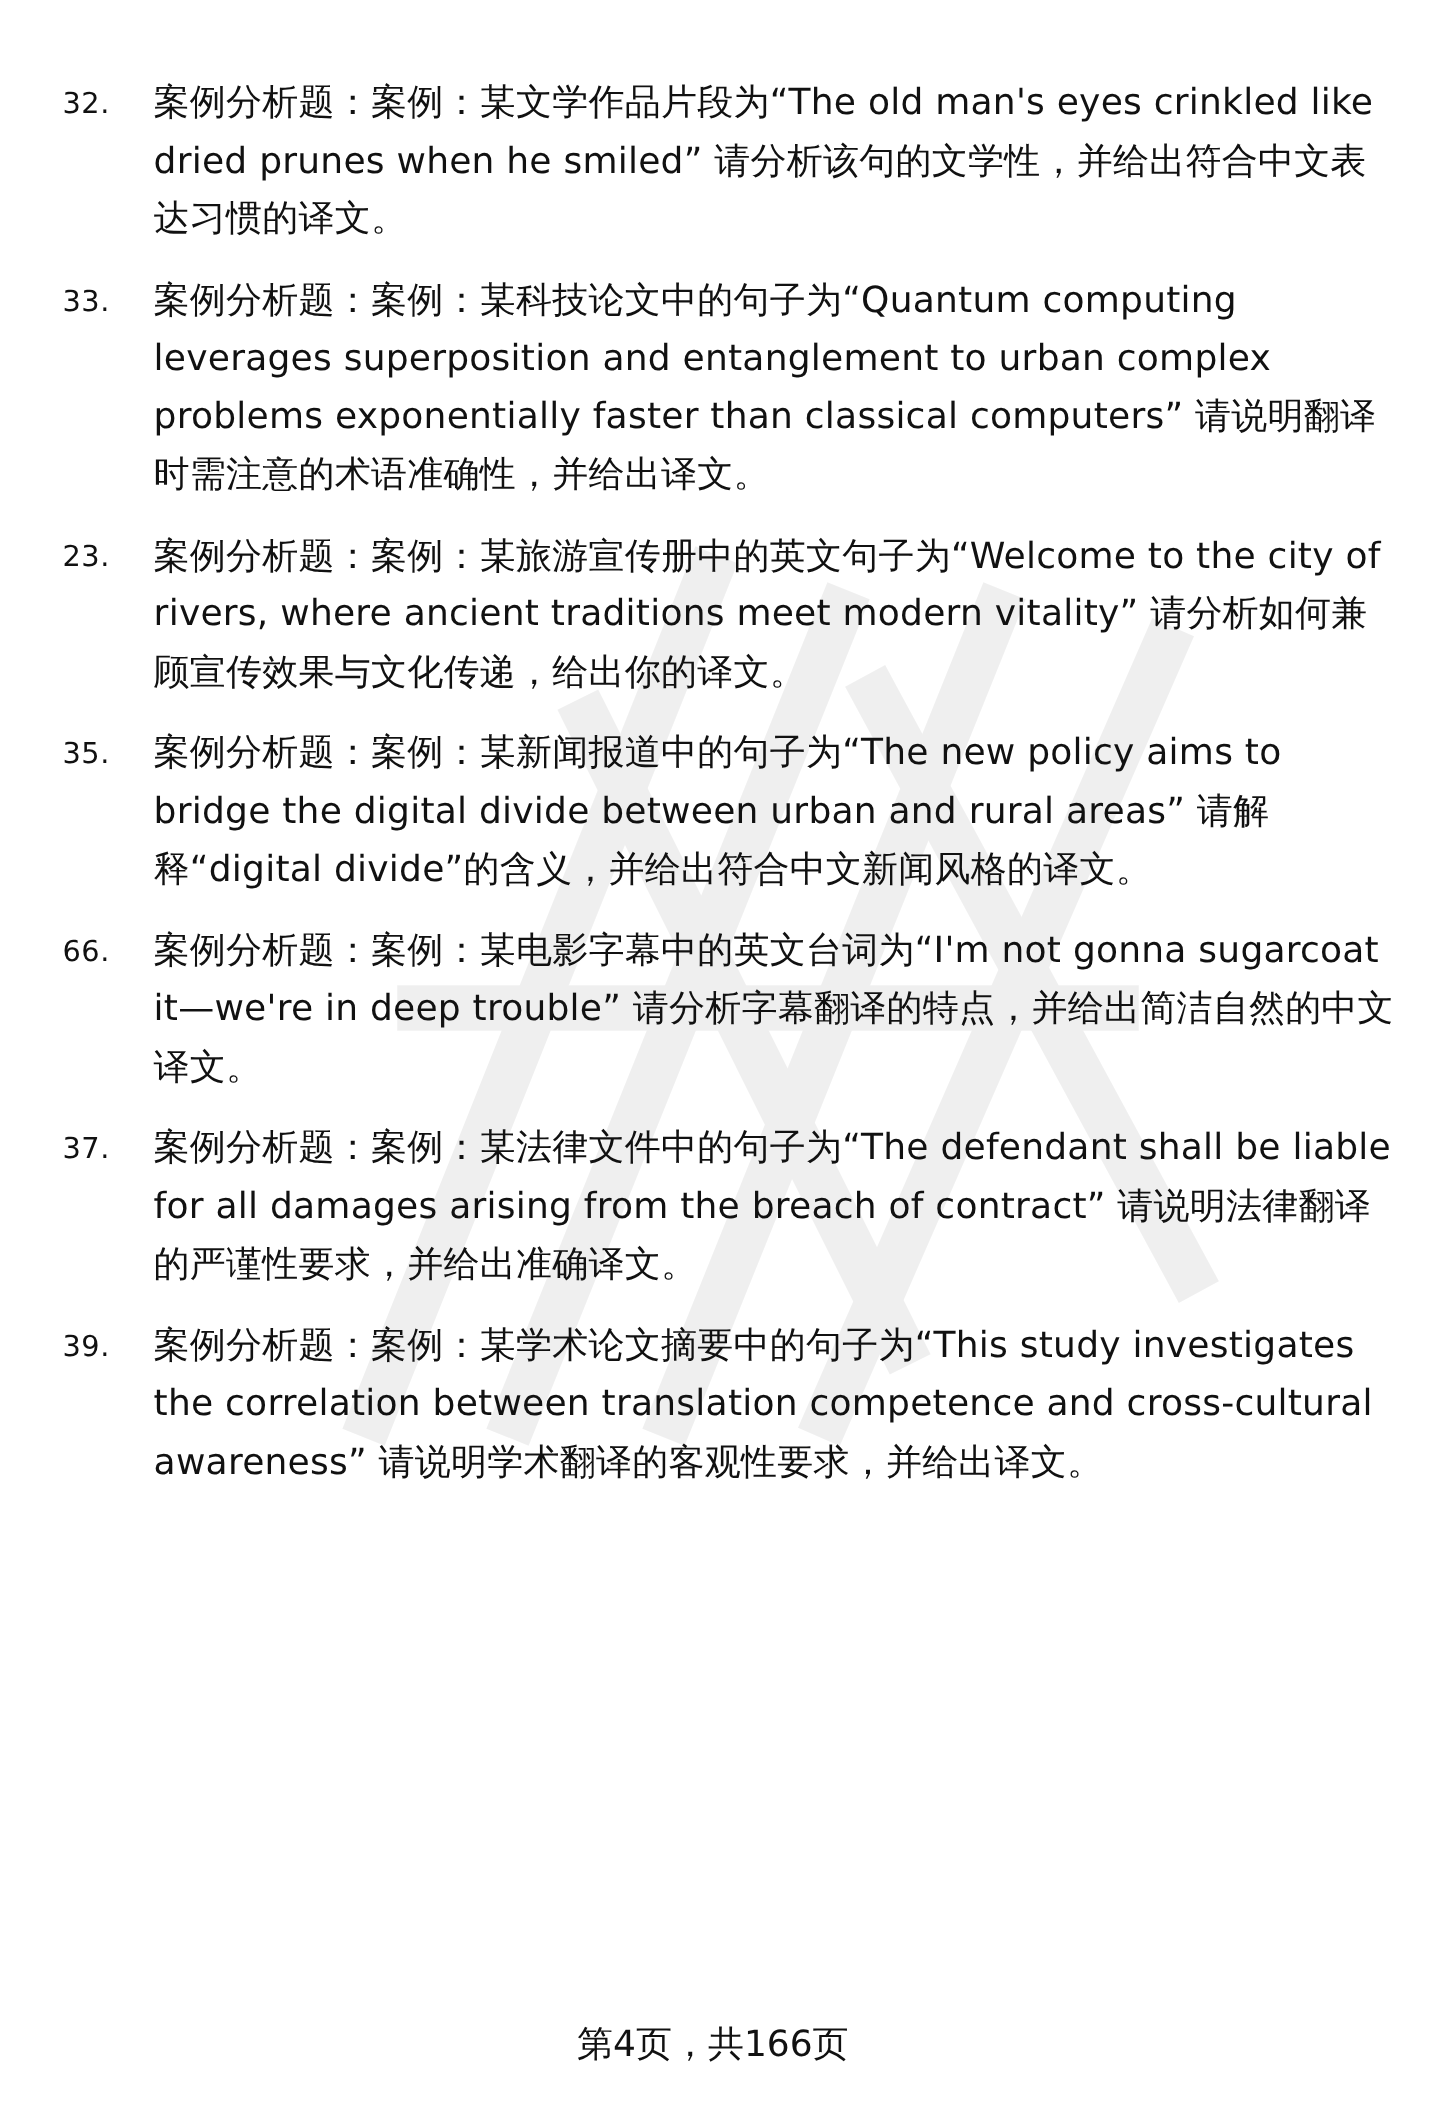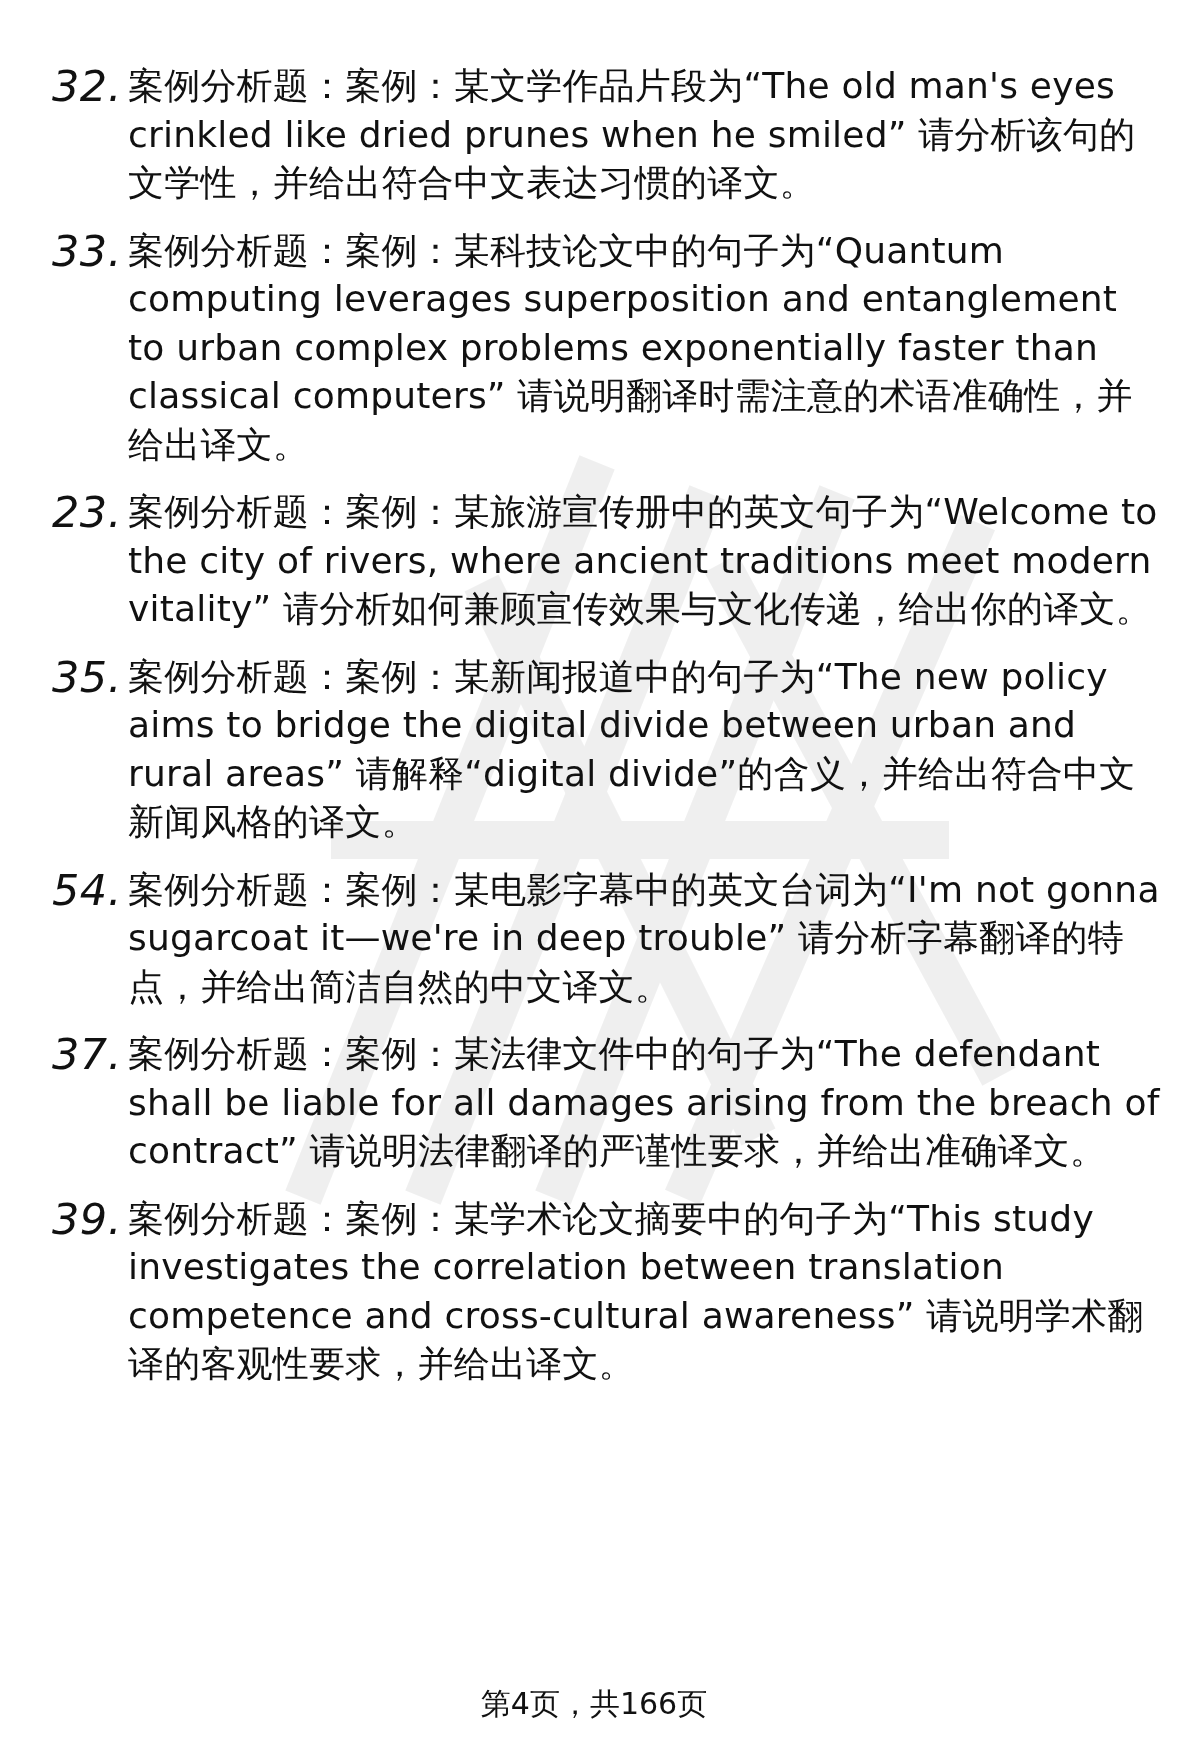--- a/index.html
+++ b/index.html
@@ -38,28 +38,27 @@
     width: 1110px;
   }
   .question {
     display: flex;
     align-items: flex-start;
     margin-bottom: 19px;
   }
   .q-num {
     width: 76px;
     flex: 0 0 76px;
-    font-size: 43px;
+    font-size: 24px;
     line-height: 48.5px;
     letter-spacing: 0.5px;
-    font-style: italic;
   }
   .q-text {
     flex: 1;
-    font-size: 36px;
+    font-size: 30px;
     line-height: 48.5px;
     letter-spacing: 0.2px;
     word-break: normal;
     overflow-wrap: break-word;
   }
   .footer {
     position: absolute;
     left: 0;
     width: 1188px;
     top: 1684px;
@@ -101,21 +100,21 @@
       <span class="q-num">23.</span>
       <span class="q-text">案例分析题：案例：某旅游宣传册中的英文句子为“Welcome to the city of rivers, where ancient traditions meet modern vitality” 请分析如何兼顾宣传效果与文化传递，给出你的译文。</span>
     </div>
 
     <div class="question">
       <span class="q-num">35.</span>
       <span class="q-text">案例分析题：案例：某新闻报道中的句子为“The new policy aims to bridge the digital divide between urban and rural areas” 请解释“digital divide”的含义，并给出符合中文新闻风格的译文。</span>
     </div>
 
     <div class="question">
-      <span class="q-num">54.</span>
+      <span class="q-num">66.</span>
       <span class="q-text">案例分析题：案例：某电影字幕中的英文台词为“I'm not gonna sugarcoat it—we're in deep trouble” 请分析字幕翻译的特点，并给出简洁自然的中文译文。</span>
     </div>
 
     <div class="question">
       <span class="q-num">37.</span>
       <span class="q-text">案例分析题：案例：某法律文件中的句子为“The defendant shall be liable for all damages arising from the breach of contract” 请说明法律翻译的严谨性要求，并给出准确译文。</span>
     </div>
 
 
     <div class="question">

